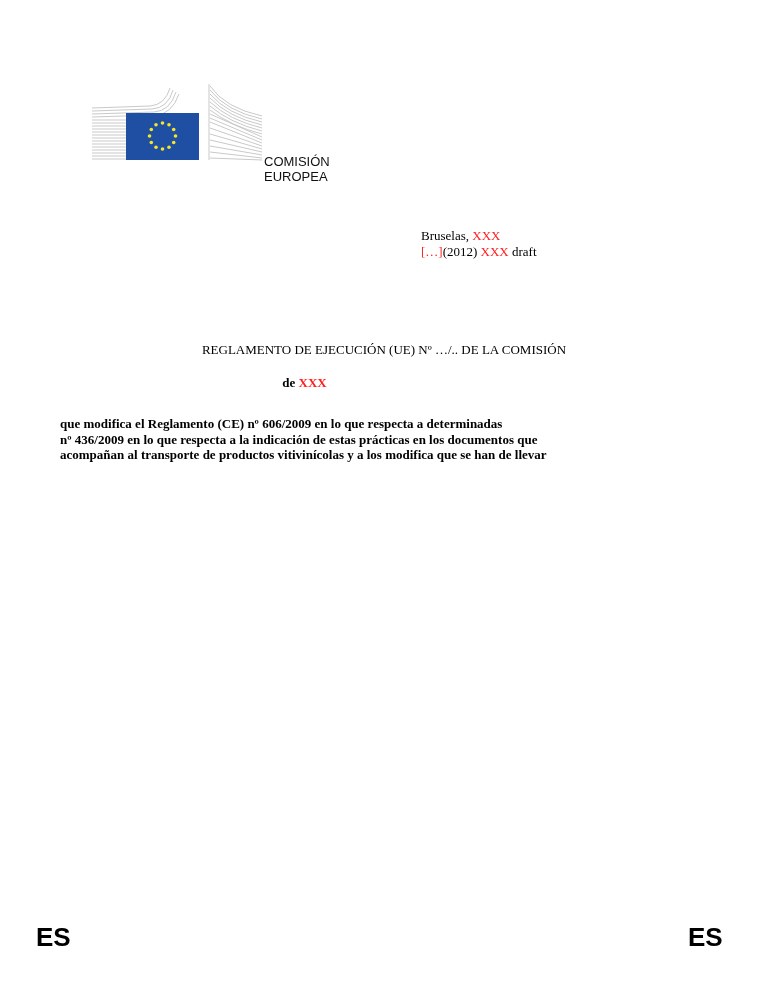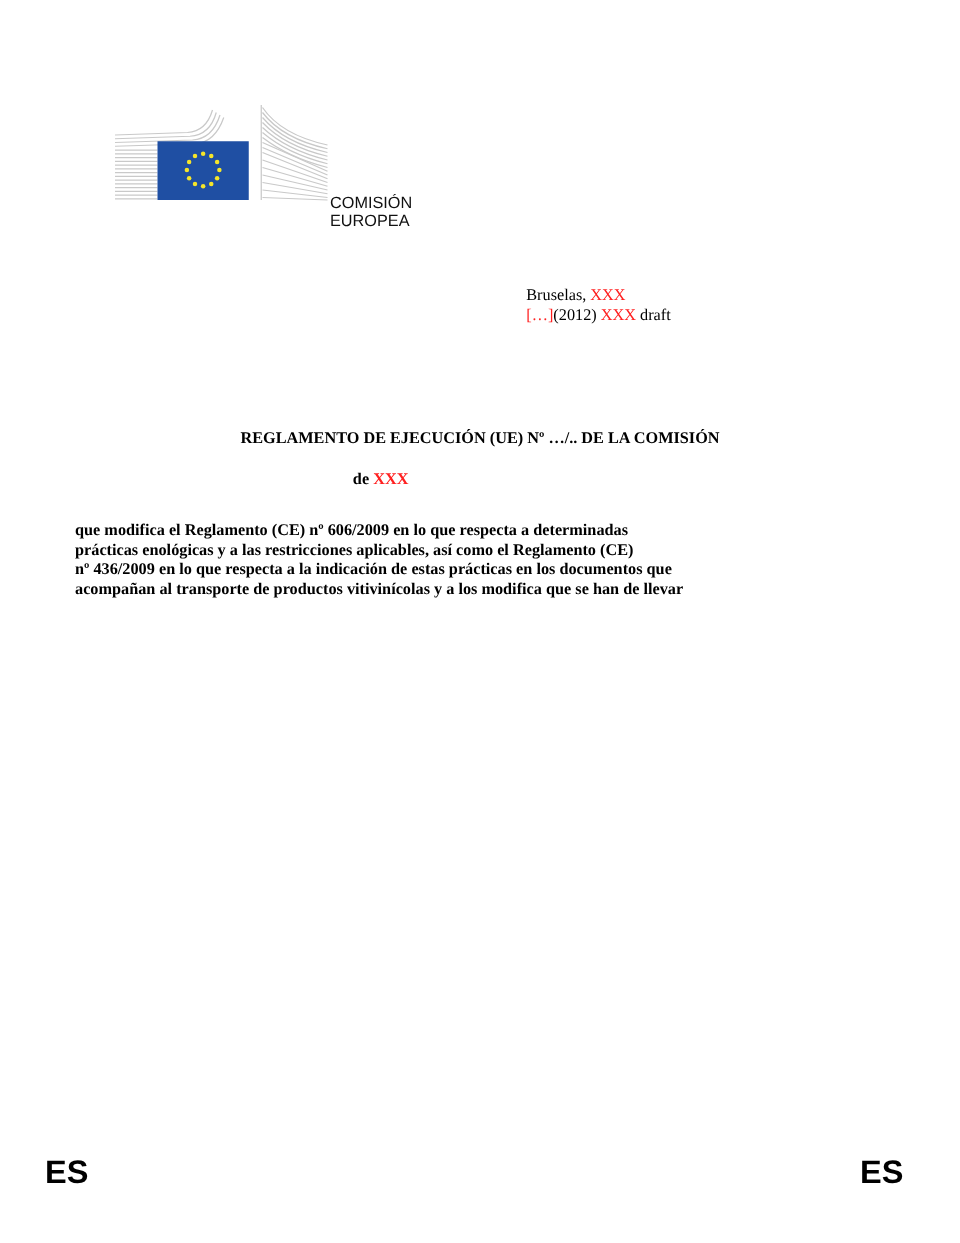--- a/index.html
+++ b/index.html
@@ -5,21 +5,21 @@
   html, body { margin:0; padding:0; background:#ffffff; }
   body { width:768px; height:994px; position:relative; overflow:hidden;
          font-family:"Liberation Serif", serif; color:#000; }
   .logo { position:absolute; left:90px; top:78px; width:175px; height:86px; }
   .org-name { position:absolute; left:264px; top:130px; font-family:"Liberation Sans", sans-serif;
               font-size:13px; line-height:15px; color:#111;margin-top:24px; }
   .org-name div { white-space:nowrap; }
   .ref-block { position:absolute; left:421px; top:228px; font-size:13px; line-height:16px; }
   .red { color:#ff2020; }
   .title { position:absolute; left:0; width:768px; top:342px; text-align:center;
-           font-weight:bold; font-size:13px; }
+           font-weight:normal; font-size:13px; }
   .date-line { position:absolute; left:0; width:609px; top:375px; text-align:center;
                font-weight:bold; font-size:13px; }
   .subject { position:absolute; left:60px; width:648px; top:416px; text-align:left;
              font-weight:bold; font-size:13px; line-height:15.5px; }
   .lang { position:absolute; top:922px; font-family:"Liberation Sans", sans-serif;
           font-weight:bold; font-size:26px; }
   .lang.left { left:36px; }
   .lang.right { left:688px; }
 </style>
 </head>
@@ -102,19 +102,18 @@
 </div>
 
 <div class="title">REGLAMENTO DE EJECUCIÓN (UE) Nº …/.. DE LA COMISIÓN</div>
 
 <div class="date-line">
   <span>de </span><span class="red">XXX</span>
 </div>
 
 <div class="subject">
   <div>que modifica el Reglamento (CE) nº 606/2009 en lo que respecta a determinadas</div>
-  <div>prácticas enológicas y a las restricciones aplicables, así como el Reglamento (CE)</div>
   <div>nº 436/2009 en lo que respecta a la indicación de estas prácticas en los documentos que</div>
   <div>acompañan al transporte de productos vitivinícolas y a los modifica que se han de llevar</div>
 </div>
 
 <div class="lang left">ES</div>
 <div class="lang right">ES</div>
 
 </body></html>

